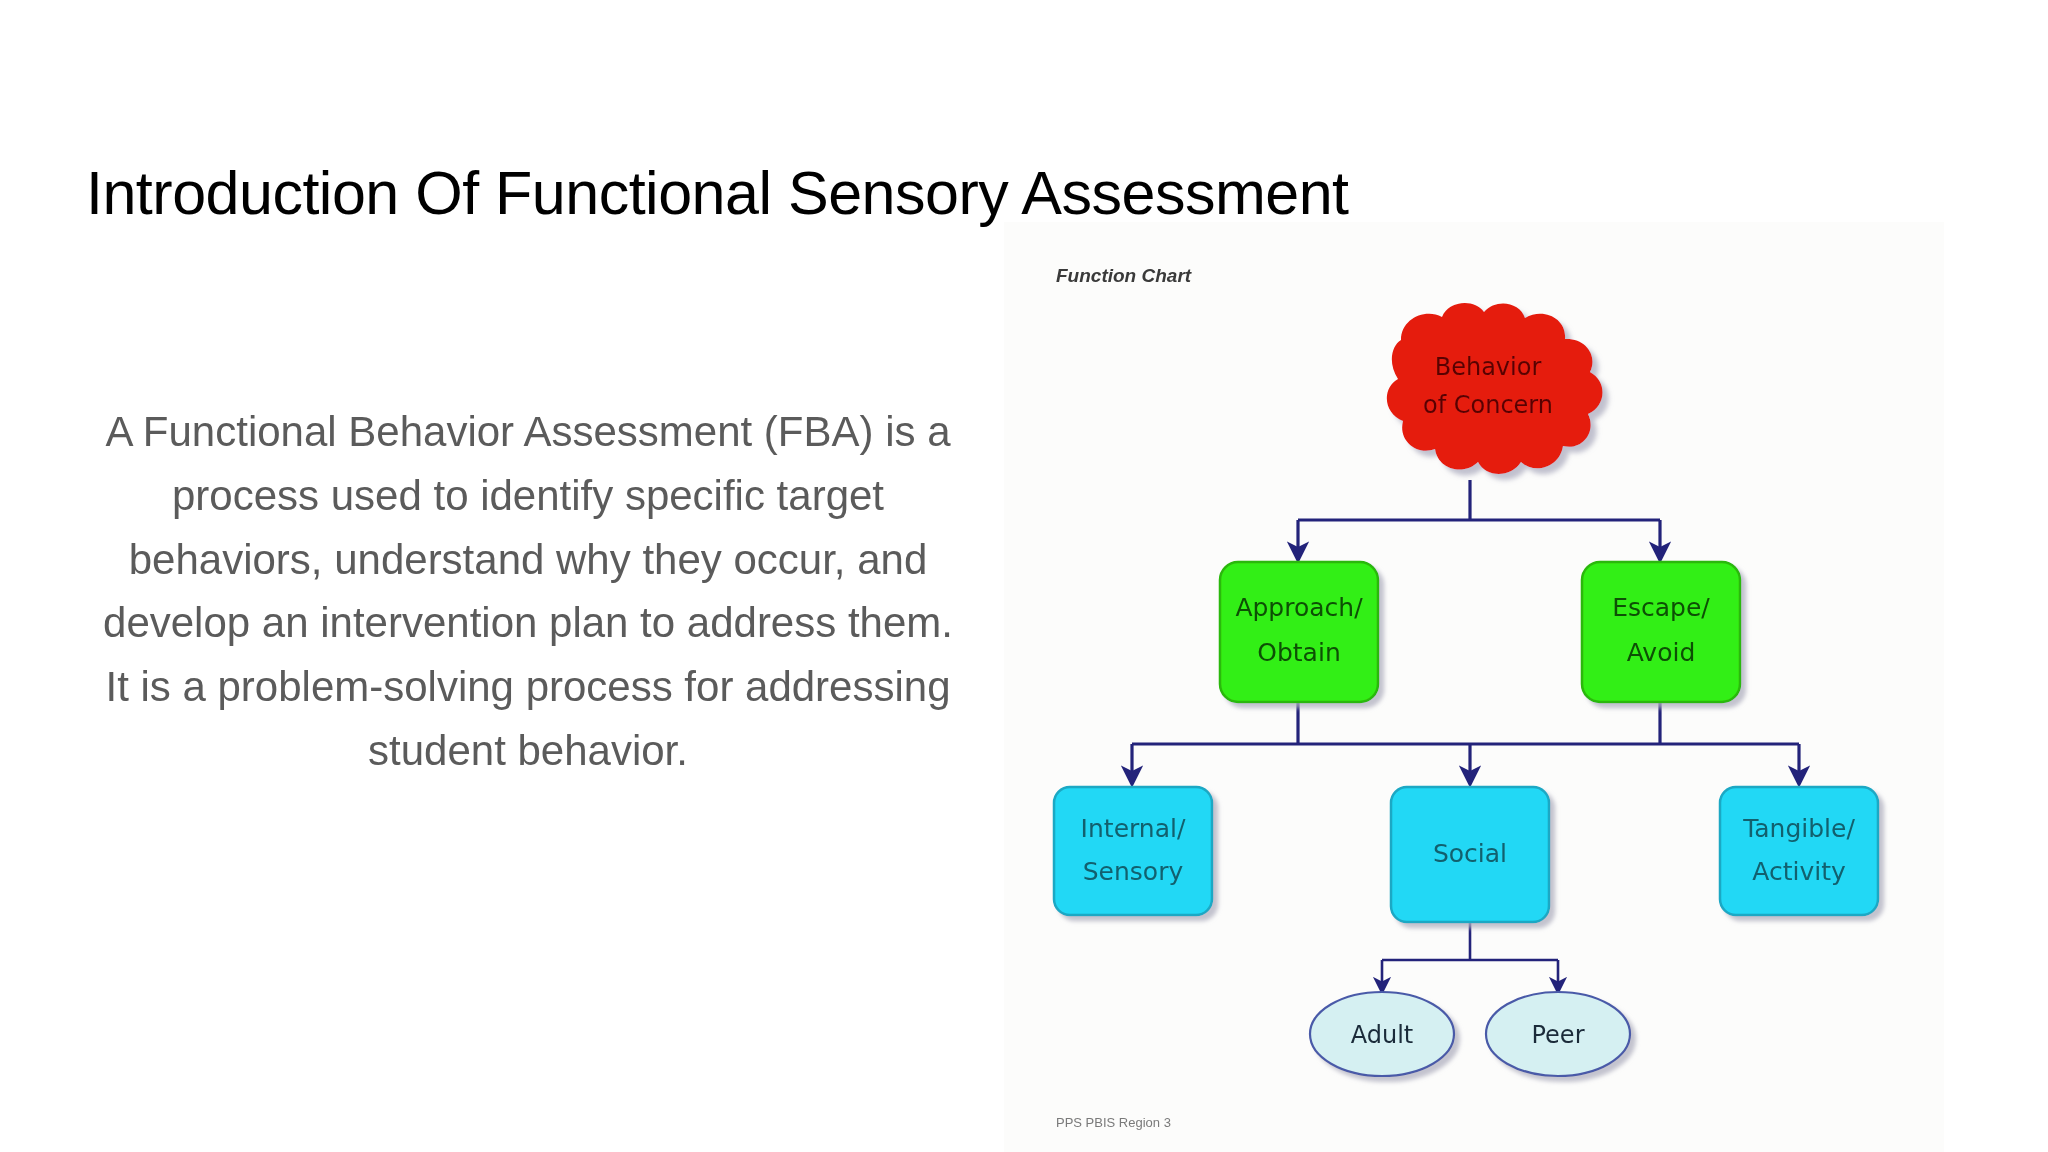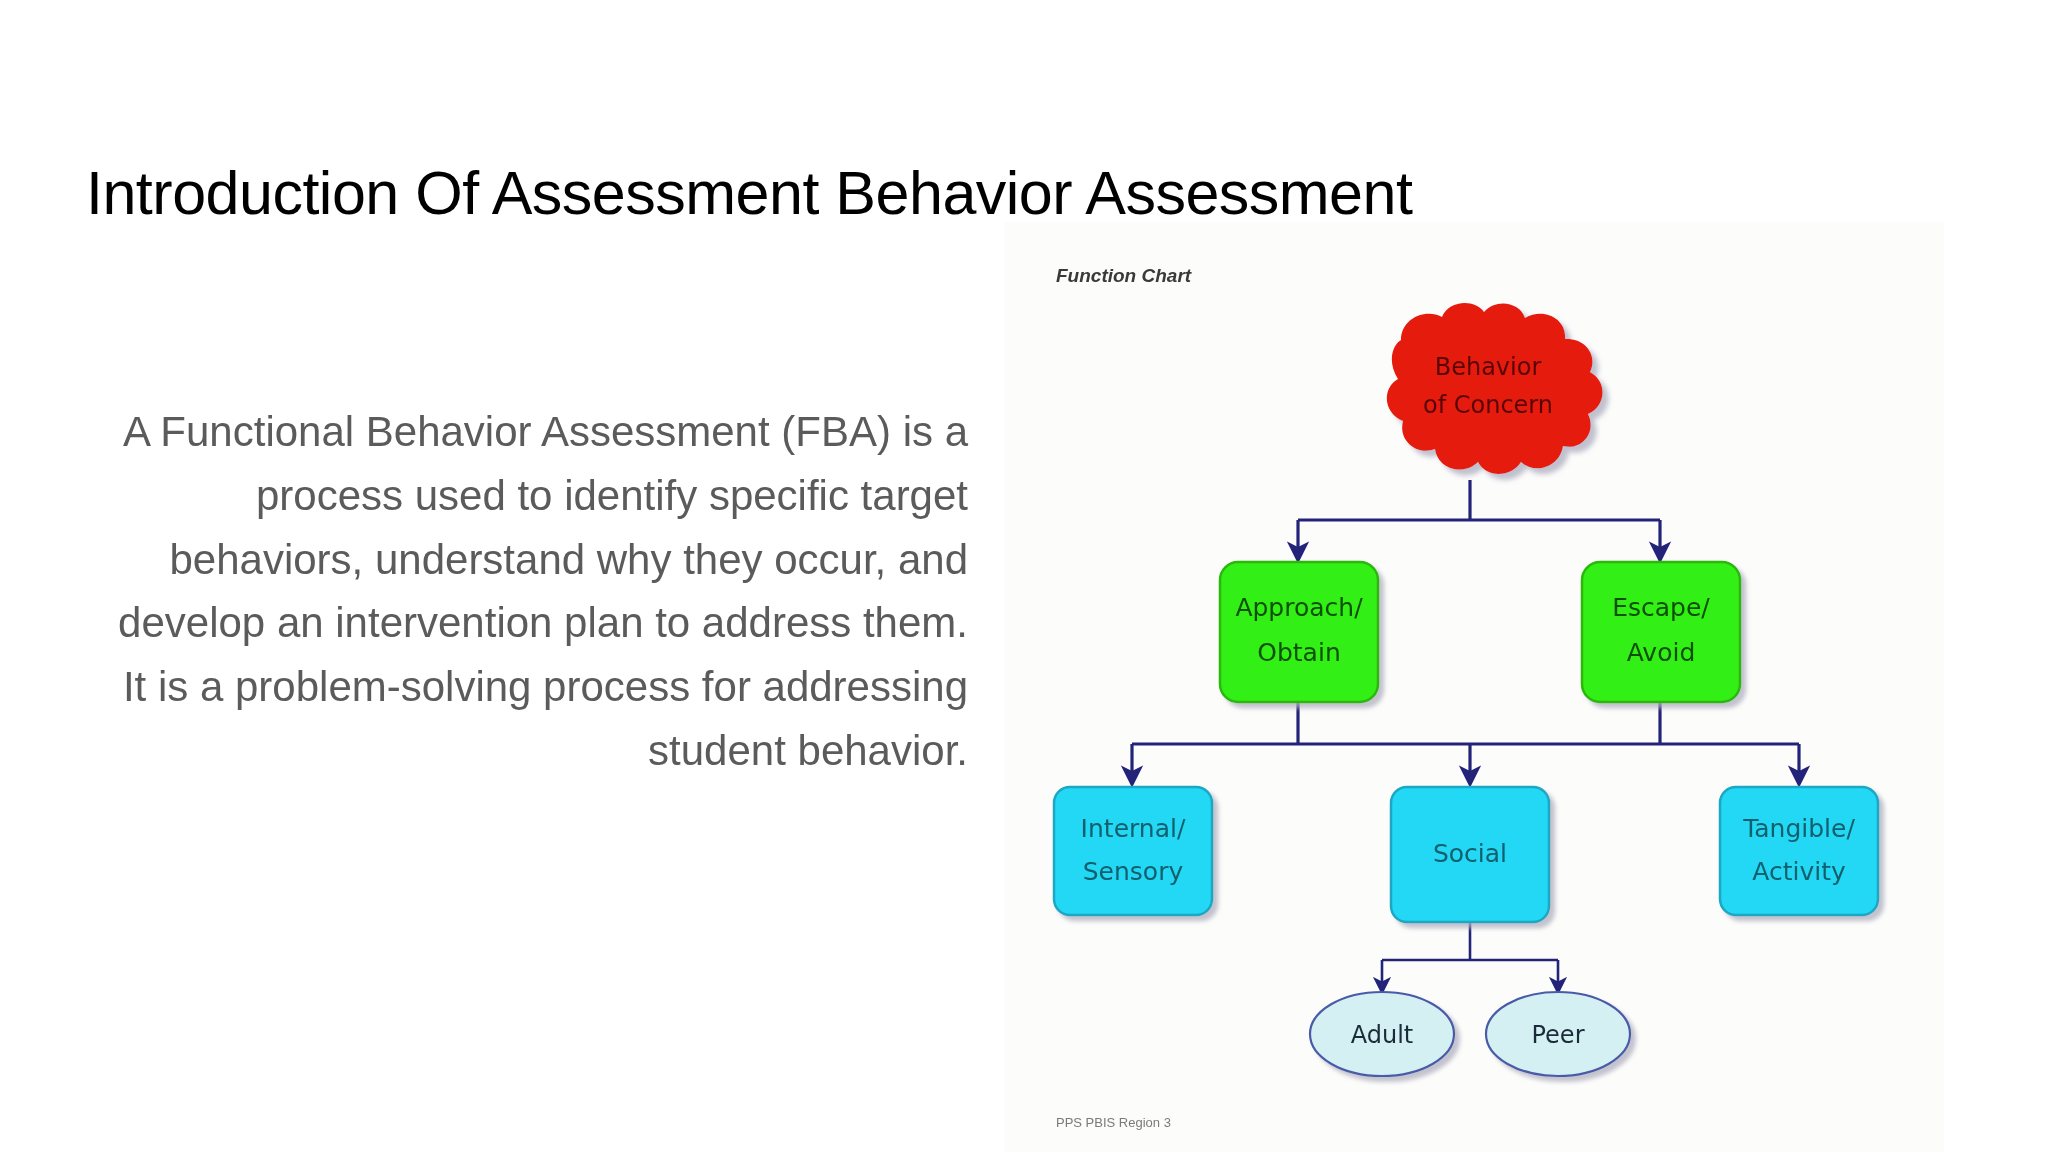--- a/index.html
+++ b/index.html
@@ -31,21 +31,21 @@
 
   
   #body-paragraph {
     position: absolute;
     left: 88px;
     top: 358px;
     width: 880px;
     font-size: 42px;
     line-height: 1.52;
     color: #5b5b5b;
-    text-align: right;
+    text-align: center;
   }
 
   
   #diagram-panel {
     position: absolute;
     left: 1004px;
     top: 222px;
     width: 940px;
     height: 930px;
     background: #fcfcfb;
@@ -79,21 +79,21 @@
     dominant-baseline: middle;
   }
   .node-label-cloud { fill: #5a0606; font-size: 24px; }
   .node-label-green { fill: #0d4f05; }
   .node-label-cyan  { fill: #12606e; }
   .node-label-ell   { fill: #1b2b3a; font-size: 24px; }
 </style>
 </head>
 <body>
 
-<h1 id="slide-title">Introduction Of Assessment Behavior Assessment</h1>
+<h1 id="slide-title">Introduction Of Functional Sensory Assessment</h1>
 
 <p id="body-paragraph">A Functional Behavior Assessment (FBA) is a process used to identify specific target behaviors, understand why they occur, and develop an intervention plan to address them. It is a problem-solving process for addressing student behavior.</p>
 
 <div id="diagram-panel">
   <svg id="diagram-svg" viewBox="0 0 940 930" xmlns="http://www.w3.org/2000/svg">
 
     <defs>
       <marker id="arrow-navy" viewBox="0 0 12 12" refX="10" refY="6" markerWidth="7" markerHeight="7" orient="auto-start-reverse">
         <path d="M 0 0 L 12 6 L 0 12 L 3 6 z" fill="#23237a"></path>
       </marker>

